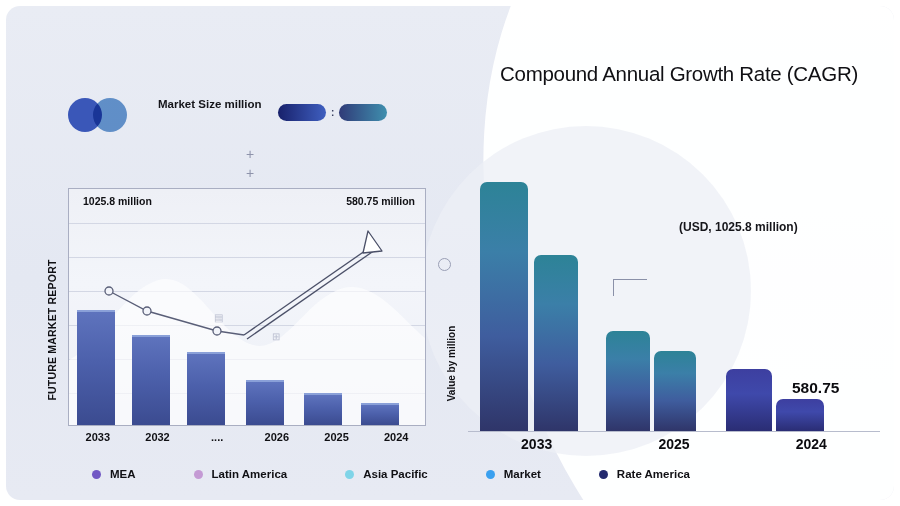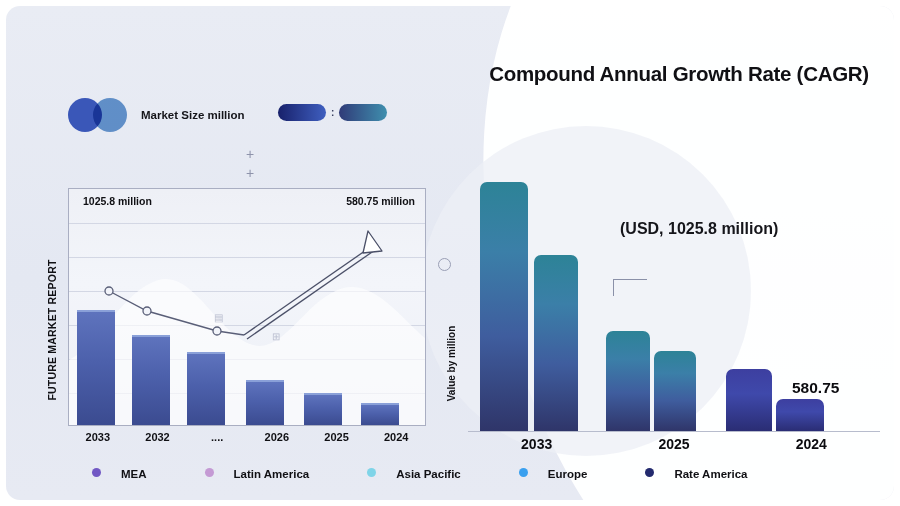--- a/index.html
+++ b/index.html
@@ -42,21 +42,21 @@
   }
 
   
   .left-title {
     position: absolute; left: 27px; top: 56px;
     font-size: 21.5px; font-weight: bold; color: #101014;
     letter-spacing: -0.3px;
   }
   .legend-top {
     position: absolute; left: 62px; top: 92px;
-    display: flex; align-items: center; gap: 11px;
+    display: flex; align-items: flex-start; gap: 28px;
   }
   .venn { position: relative; width: 62px; height: 34px; }
   .venn .c1, .venn .c2 {
     position: absolute; top: 0; width: 34px; height: 34px; border-radius: 50%;
   }
   .venn .c1 { left: 0; background: #3a57b8; }
   .venn .c2 { left: 25px; background: #6a9bd1; mix-blend-mode: multiply; }
   .mslabel { font-size: 11.5px; font-weight: bold; color: #15151a; }
 
   .pills {
@@ -119,34 +119,34 @@
   .xlabels {
     position: absolute; left: 62px; top: 425px; width: 358px;
     display: flex; font-size: 11px; font-weight: bold; color: #101014;
   }
   .xlabels span { flex: 1; text-align: center; }
 
   
   .right-title {
     position: absolute; left: 463px; top: 56px;
     width: 420px; text-align: center;
-    font-size: 20.5px; font-weight: bold; color: #101014; letter-spacing: -0.3px;
+    font-size: 20.5px; font-weight: normal; color: #101014; letter-spacing: -0.3px;
   }
   .right-sub {
     position: absolute; left: 463px; top: 88px;
     width: 420px; text-align: center;
     font-size: 11px; font-weight: bold; color: #15151a;
   }
   .cagr {
     position: absolute; left: 608px; top: 160px;
     font-size: 41px; font-weight: bold; color: #0c0c10; letter-spacing: -1px;
   }
   .cagr-sub {
-    position: absolute; left: 614px; top: 214px;
-    font-size: 16px; font-weight: bold; color: #15151a;
+    position: absolute; left: 673px; top: 214px;
+    font-size: 12px; font-weight: bold; color: #15151a;
   }
   .ylabel-right {
     position: absolute; left: 370px; top: 352px;
     width: 150px; text-align: center;
     transform: rotate(-90deg);
     font-size: 10px; font-weight: bold; color: #101014;
   }
   .rplot { position: absolute; left: 462px; top: 150px; width: 410px; height: 275px; }
   .rbar {
     position: absolute; bottom: 0;
@@ -174,21 +174,21 @@
     display: flex; font-size: 14px; font-weight: bold; color: #0c0c10;
   }
   .rxlabels span { flex: 1; text-align: center; }
 
   
   .legend-bottom {
     position: absolute; left: 0; top: 462px; width: 888px;
     display: flex; align-items: center;
     padding-left: 86px; gap: 58px;
   }
-  .lg { display: flex; align-items: flex-start; gap: 20px; }
+  .lg { display: flex; align-items: center; gap: 9px; }
   .lg-dot { width: 9px; height: 9px; border-radius: 50%; }
   .lg-txt { font-size: 11.5px; font-weight: bold; color: #101014; }
 </style>
 </head>
 <body>
 
 <div id="root">
   <div class="canvas">
     <div class="swoosh"></div>
     <div class="swoosh2"></div>
@@ -294,21 +294,21 @@
       <div class="lg">
         <div class="lg-dot" style="background:#c49ad4"></div>
         <div class="lg-txt">Latin America</div>
       </div>
       <div class="lg">
         <div class="lg-dot" style="background:#7fd4e8"></div>
         <div class="lg-txt">Asia Pacific</div>
       </div>
       <div class="lg">
         <div class="lg-dot" style="background:#3aa0ef"></div>
-        <div class="lg-txt">Europe</div>
+        <div class="lg-txt">Market</div>
       </div>
       <div class="lg">
         <div class="lg-dot" style="background:#232a6e"></div>
         <div class="lg-txt">Rate America</div>
       </div>
     </div>
   </div>
 </div>
 
 </body></html>

